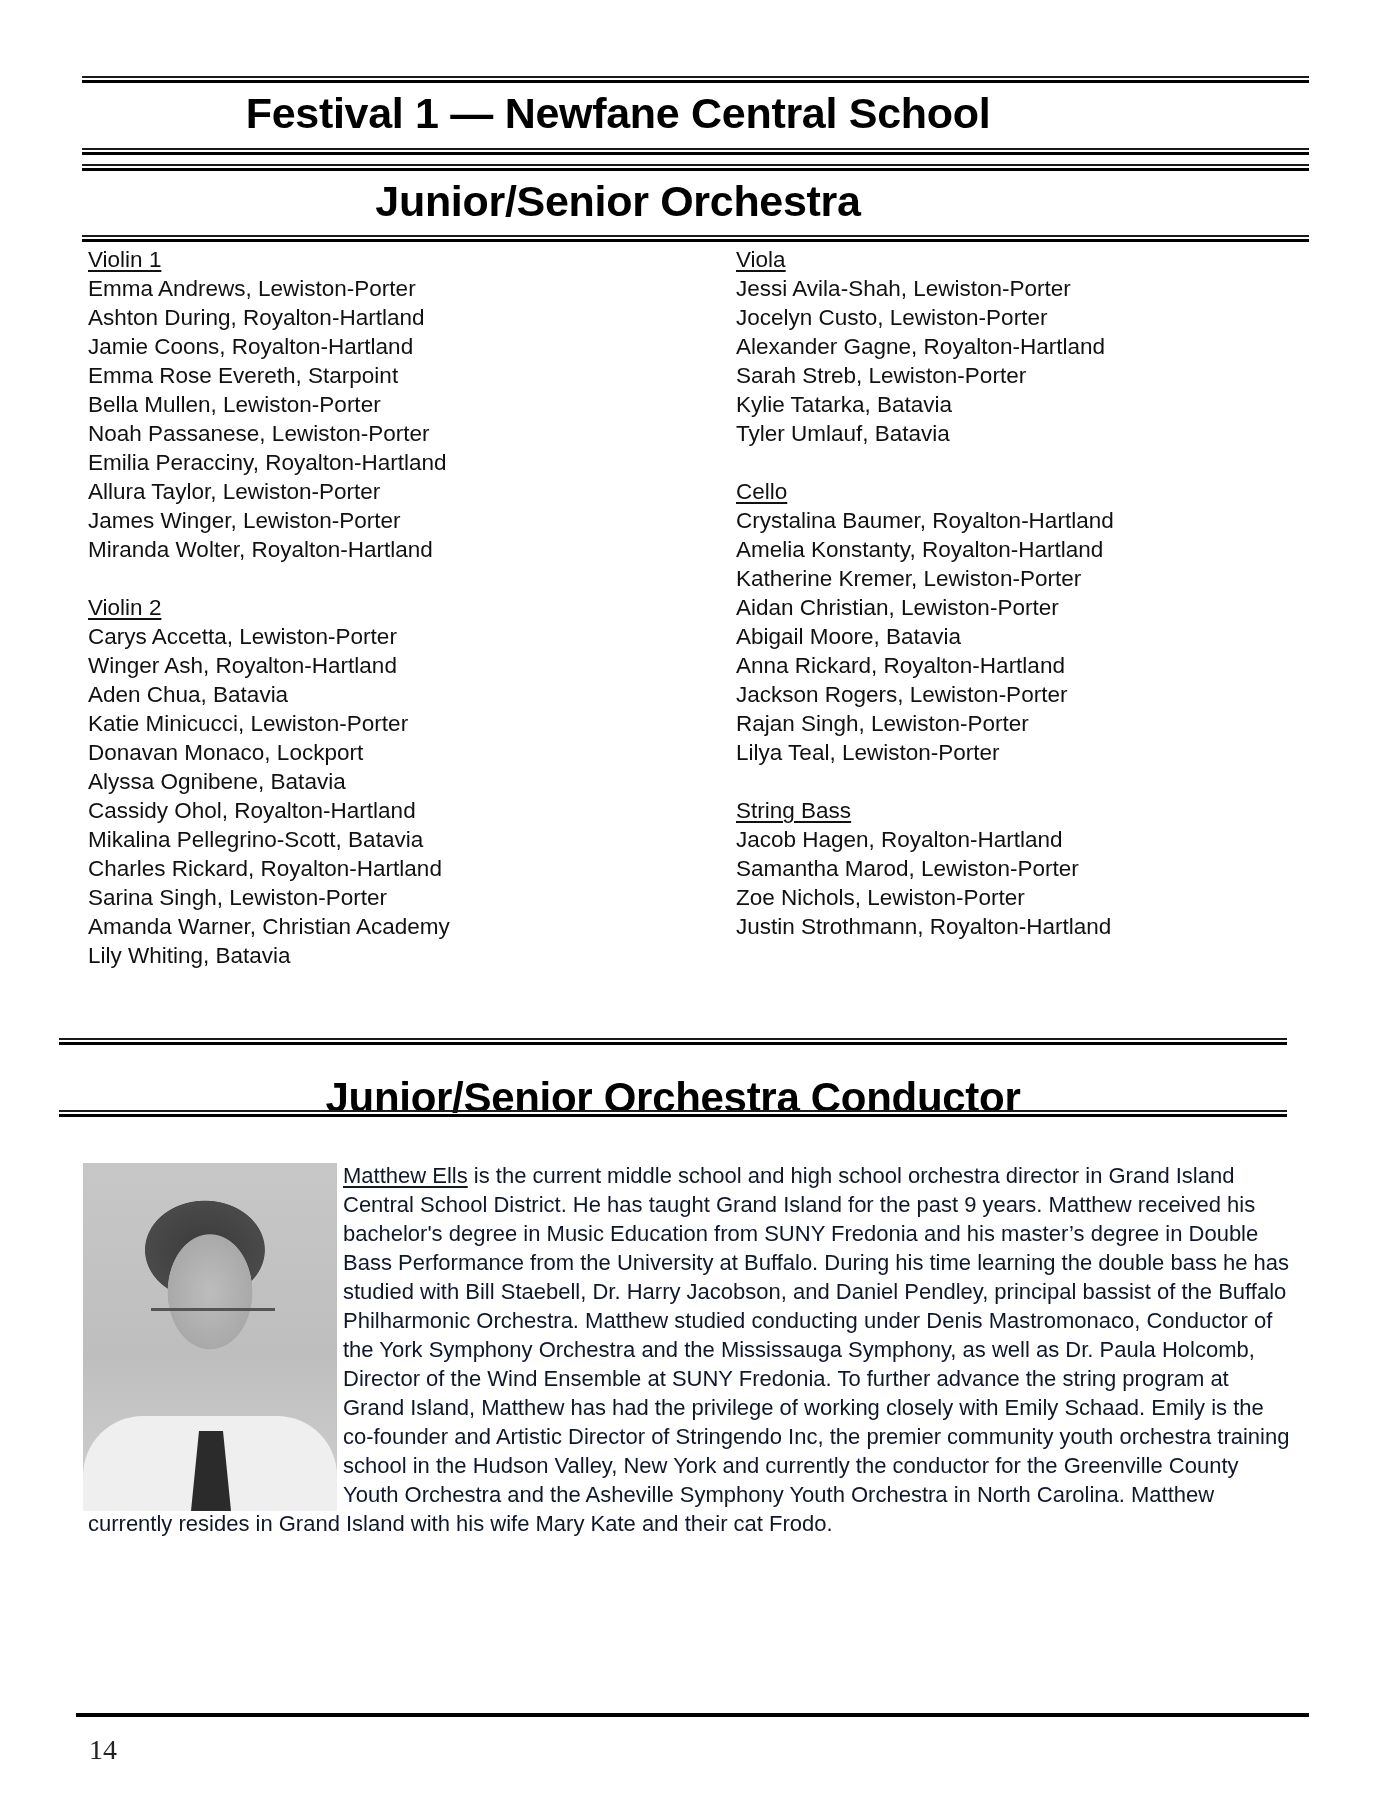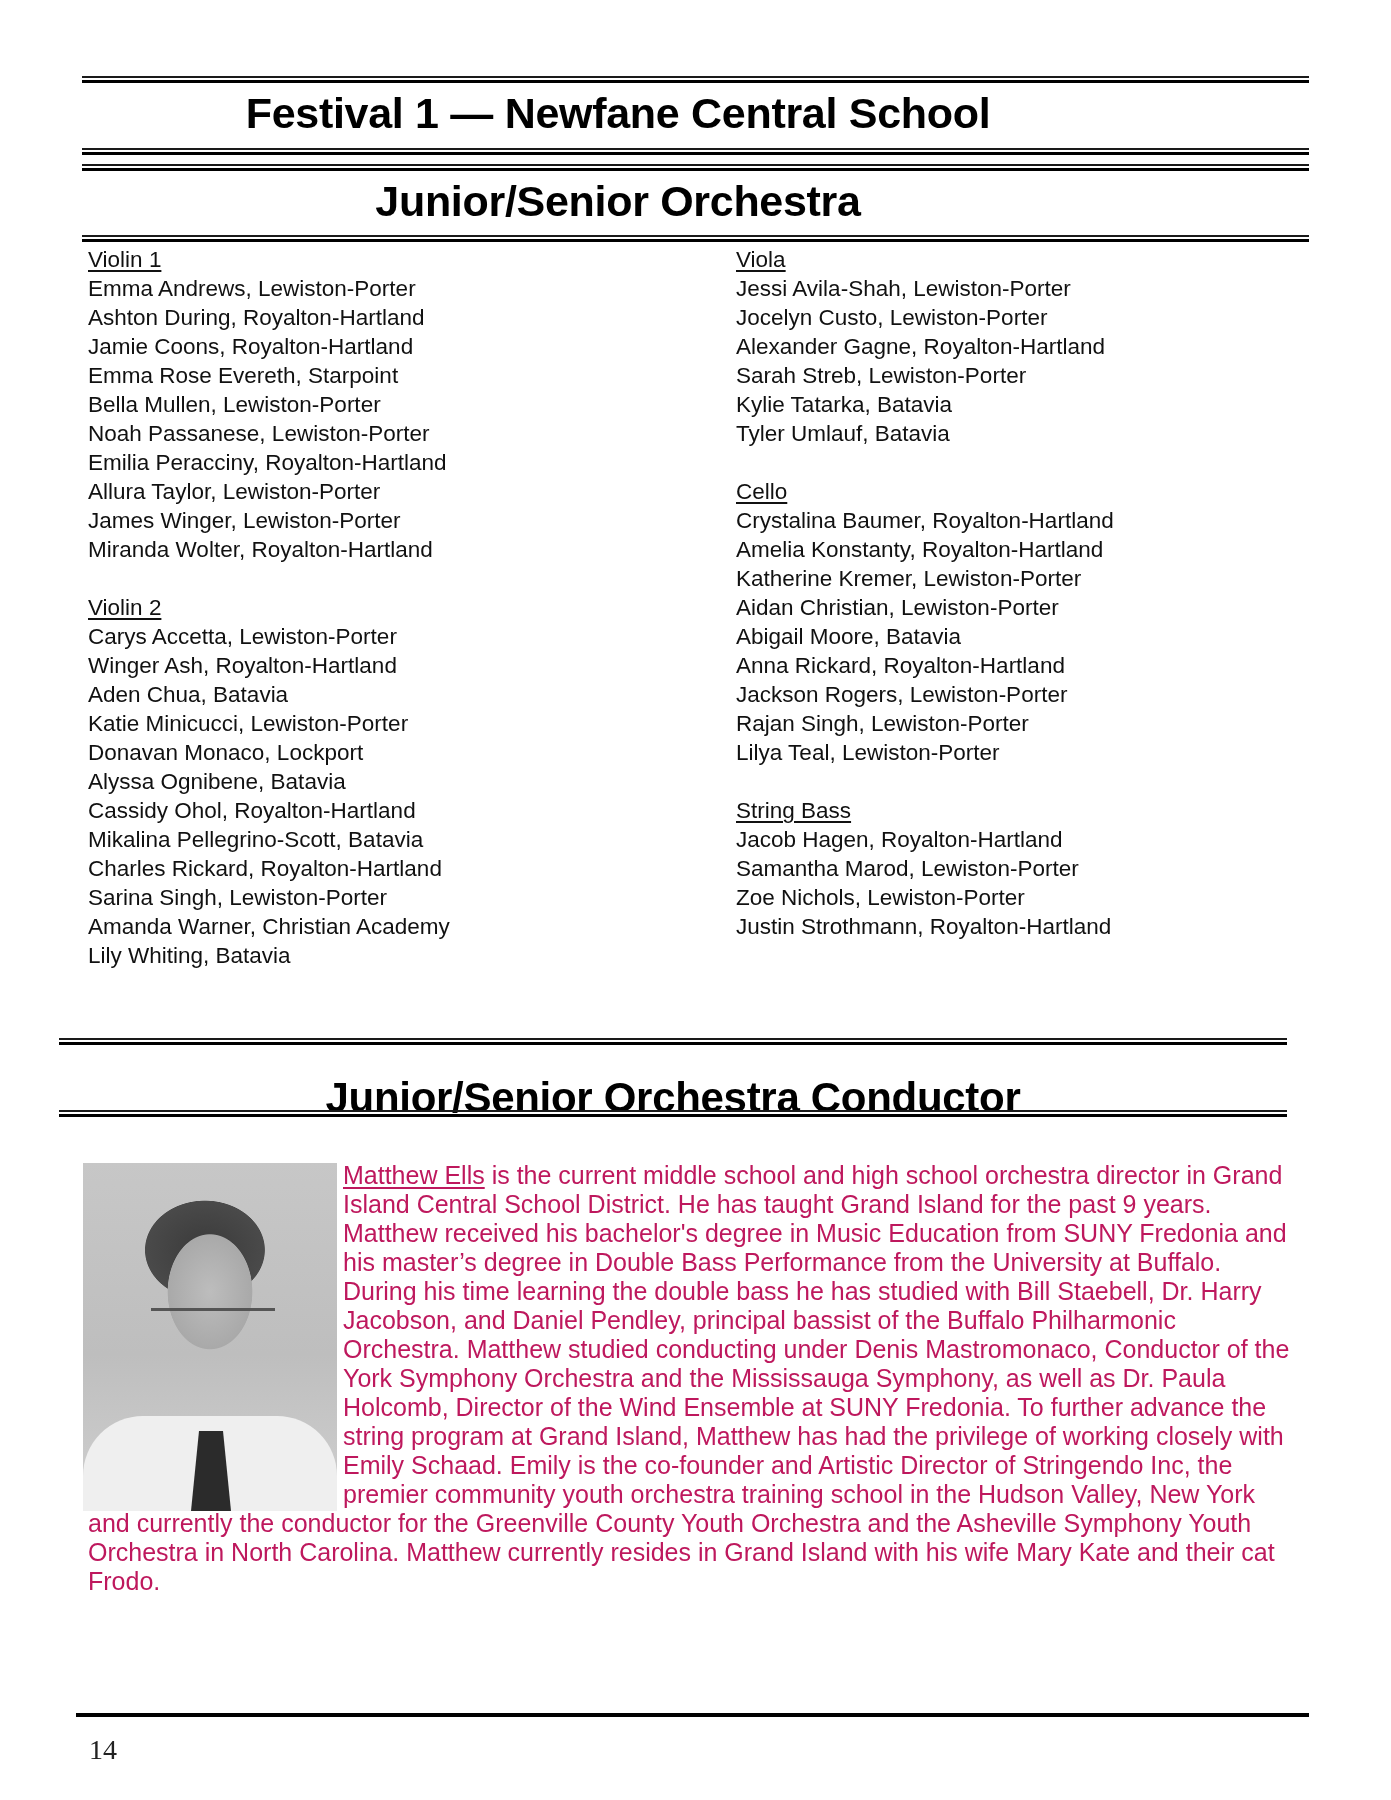--- a/index.html
+++ b/index.html
@@ -39,22 +39,22 @@
   .photo .tie {
     position: absolute; left: 108px; bottom: 0; width: 40px; height: 80px;
     background: #2b2b2b; clip-path: polygon(20% 0, 80% 0, 100% 100%, 0 100%);
   }
   .photo .glasses {
     position: absolute; left: 68px; top: 145px; width: 124px; height: 22px;
     border-top: 3px solid #555; box-sizing: border-box;
   }
   .bio {
     position: absolute; left: 88px; top: 1161px; width: 1205px;
-    font-family: "Liberation Sans", sans-serif; font-size: 25px;
-    line-height: 29px; color: #be185d;
+    font-family: "Liberation Sans", sans-serif; font-size: 22px;
+    line-height: 29px; color: #0f172a;
   }
   .bio .float-spacer { float: left; width: 255px; height: 348px; }
   .bio .name { text-decoration: underline; text-underline-offset: 3px; }
   .footer-rule { position: absolute; left: 76px; top: 1713px; width: 1233px; height: 4px; background: #000; }
   .page-num {
     position: absolute; left: 89px; top: 1734px;
     font-family: "Liberation Serif", serif; font-size: 28px; color: #222;
   }
 </style>
 </head>

